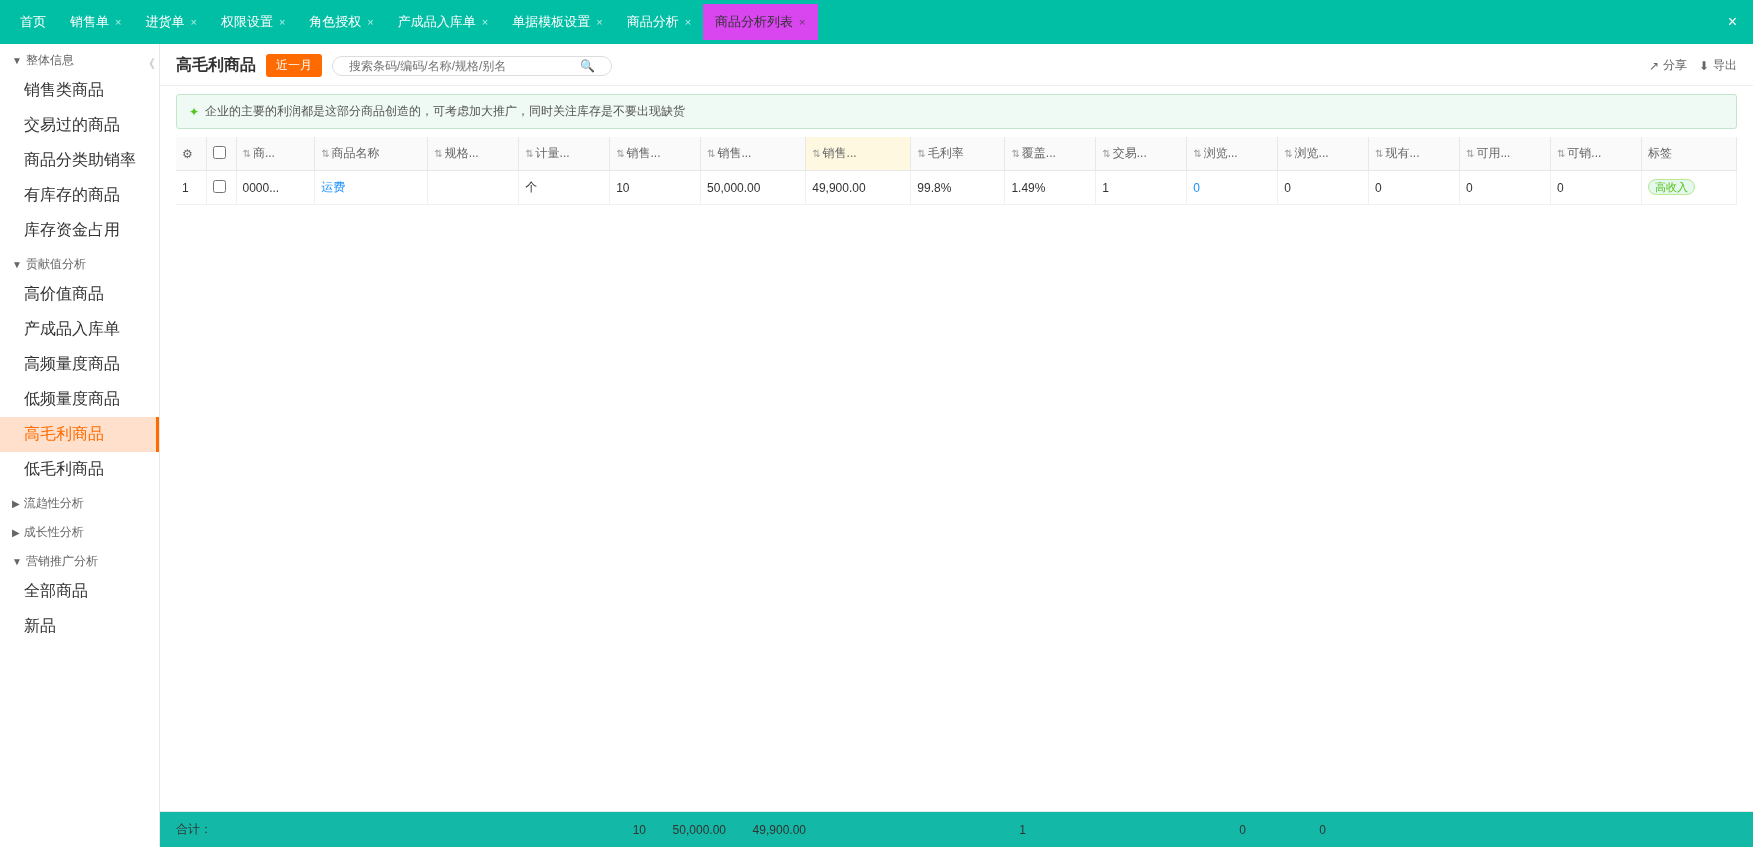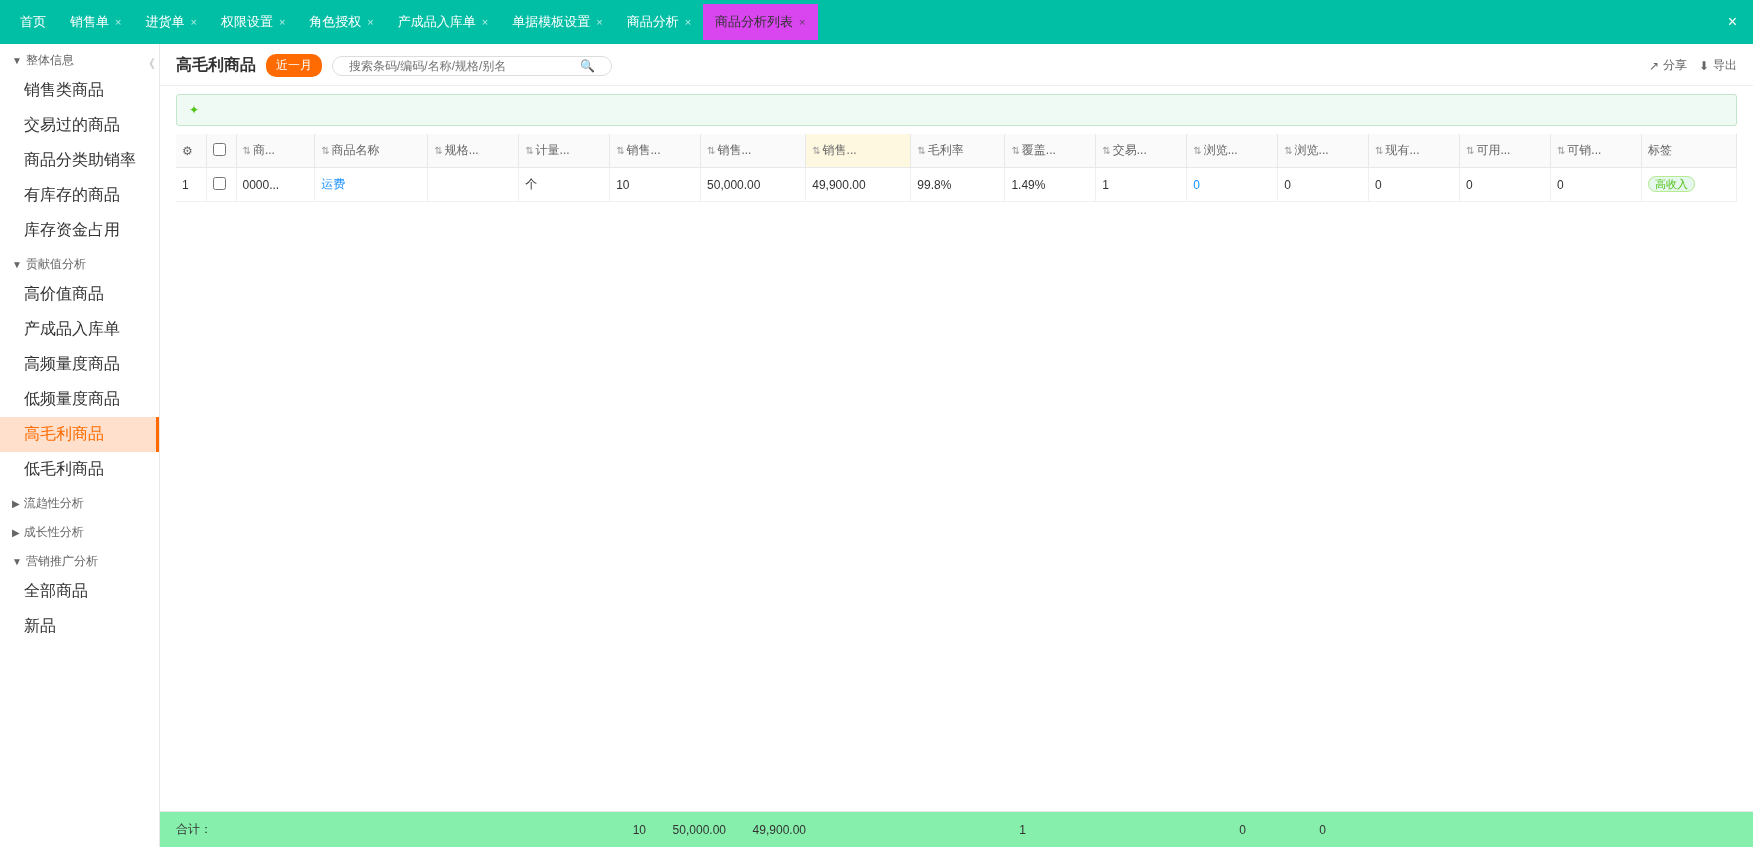--- a/index.html
+++ b/index.html
@@ -113,21 +113,21 @@
     .content-title {
       font-size: 16px;
       font-weight: bold;
       color: #333;
     }
     .filter-btn {
       background: #ff6b00;
       color: white;
       border: none;
       padding: 3px 10px;
-      border-radius: 10px;
+      border-radius: 3px;
       cursor: pointer;
       font-size: 12px;
     }
     .search-box {
       display: flex;
       align-items: flex-end;
       border: 1px solid #ddd;
       border-radius: 10px;
       padding: 2px 16px;
       flex: 1;
@@ -206,21 +206,21 @@
       color: #52c41a;
       border: 1px solid #b7eb8f;
       padding: 1px 6px;
       border-radius: 8px;
       font-size: 11px;
     }
     .link-text { color: #1890ff; cursor: pointer; }
 
     
     .footer-bar {
-      background: #86efac;
+      background: #14b8a6;
       border-top: 1px solid #e8e8e8;
       padding: 8px 16px;
       display: flex;
       align-items: center;
       font-size: 12px;
       color: #333;
       min-height: 36px;
     }
     .footer-total-label { margin-right: 20px; }
     .footer-values {
@@ -368,20 +368,21 @@
         </div>
         <div class="action-btn">
           <span>⬇</span>
           <span>导出</span>
         </div>
       </div>
     </div>
 
     <div class="info-banner">
       <span style="color:#52c41a;">✦</span>
+      <span>企业的主要的利润都是这部分商品创造的，可考虑加大推广，同时关注库存是不要出现缺货</span>
     </div>
 
     <div class="table-wrapper">
       <table>
         <thead>
           <tr>
             <th style="width:30px;">⚙</th>
             <th style="width:30px;"><input type="checkbox" style=""></th>
             <th><span class="sort-icon">⇅</span><span>商...</span></th>
             <th><span class="sort-icon">⇅</span><span>商品名称</span></th>

